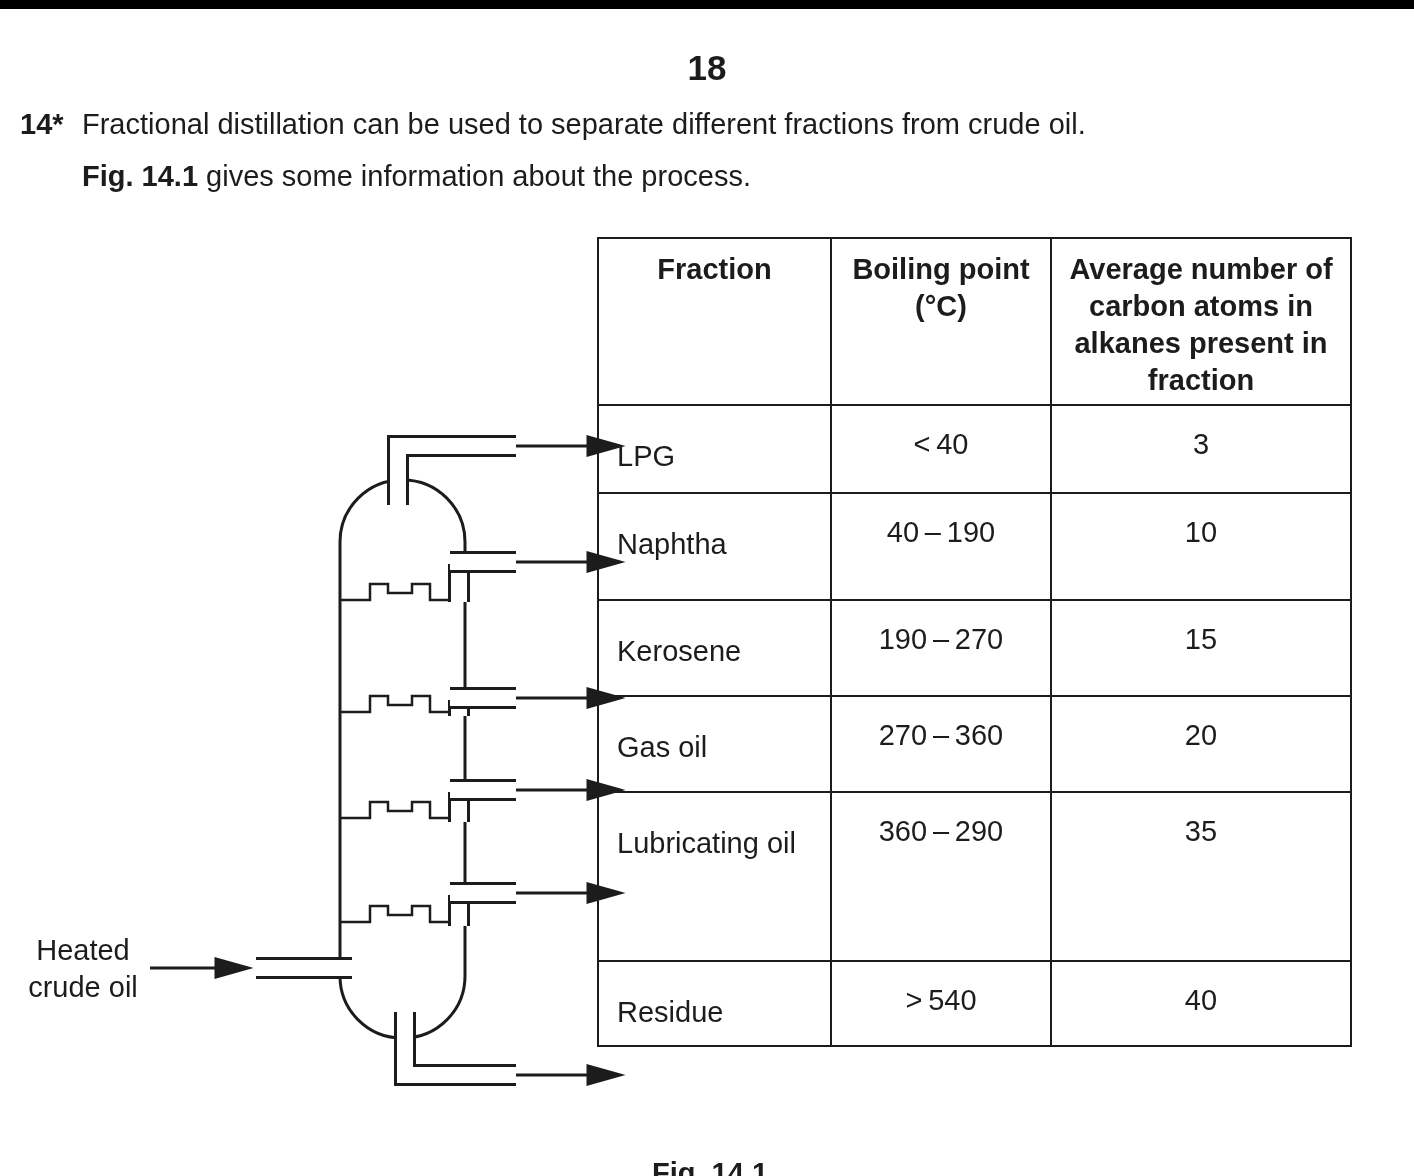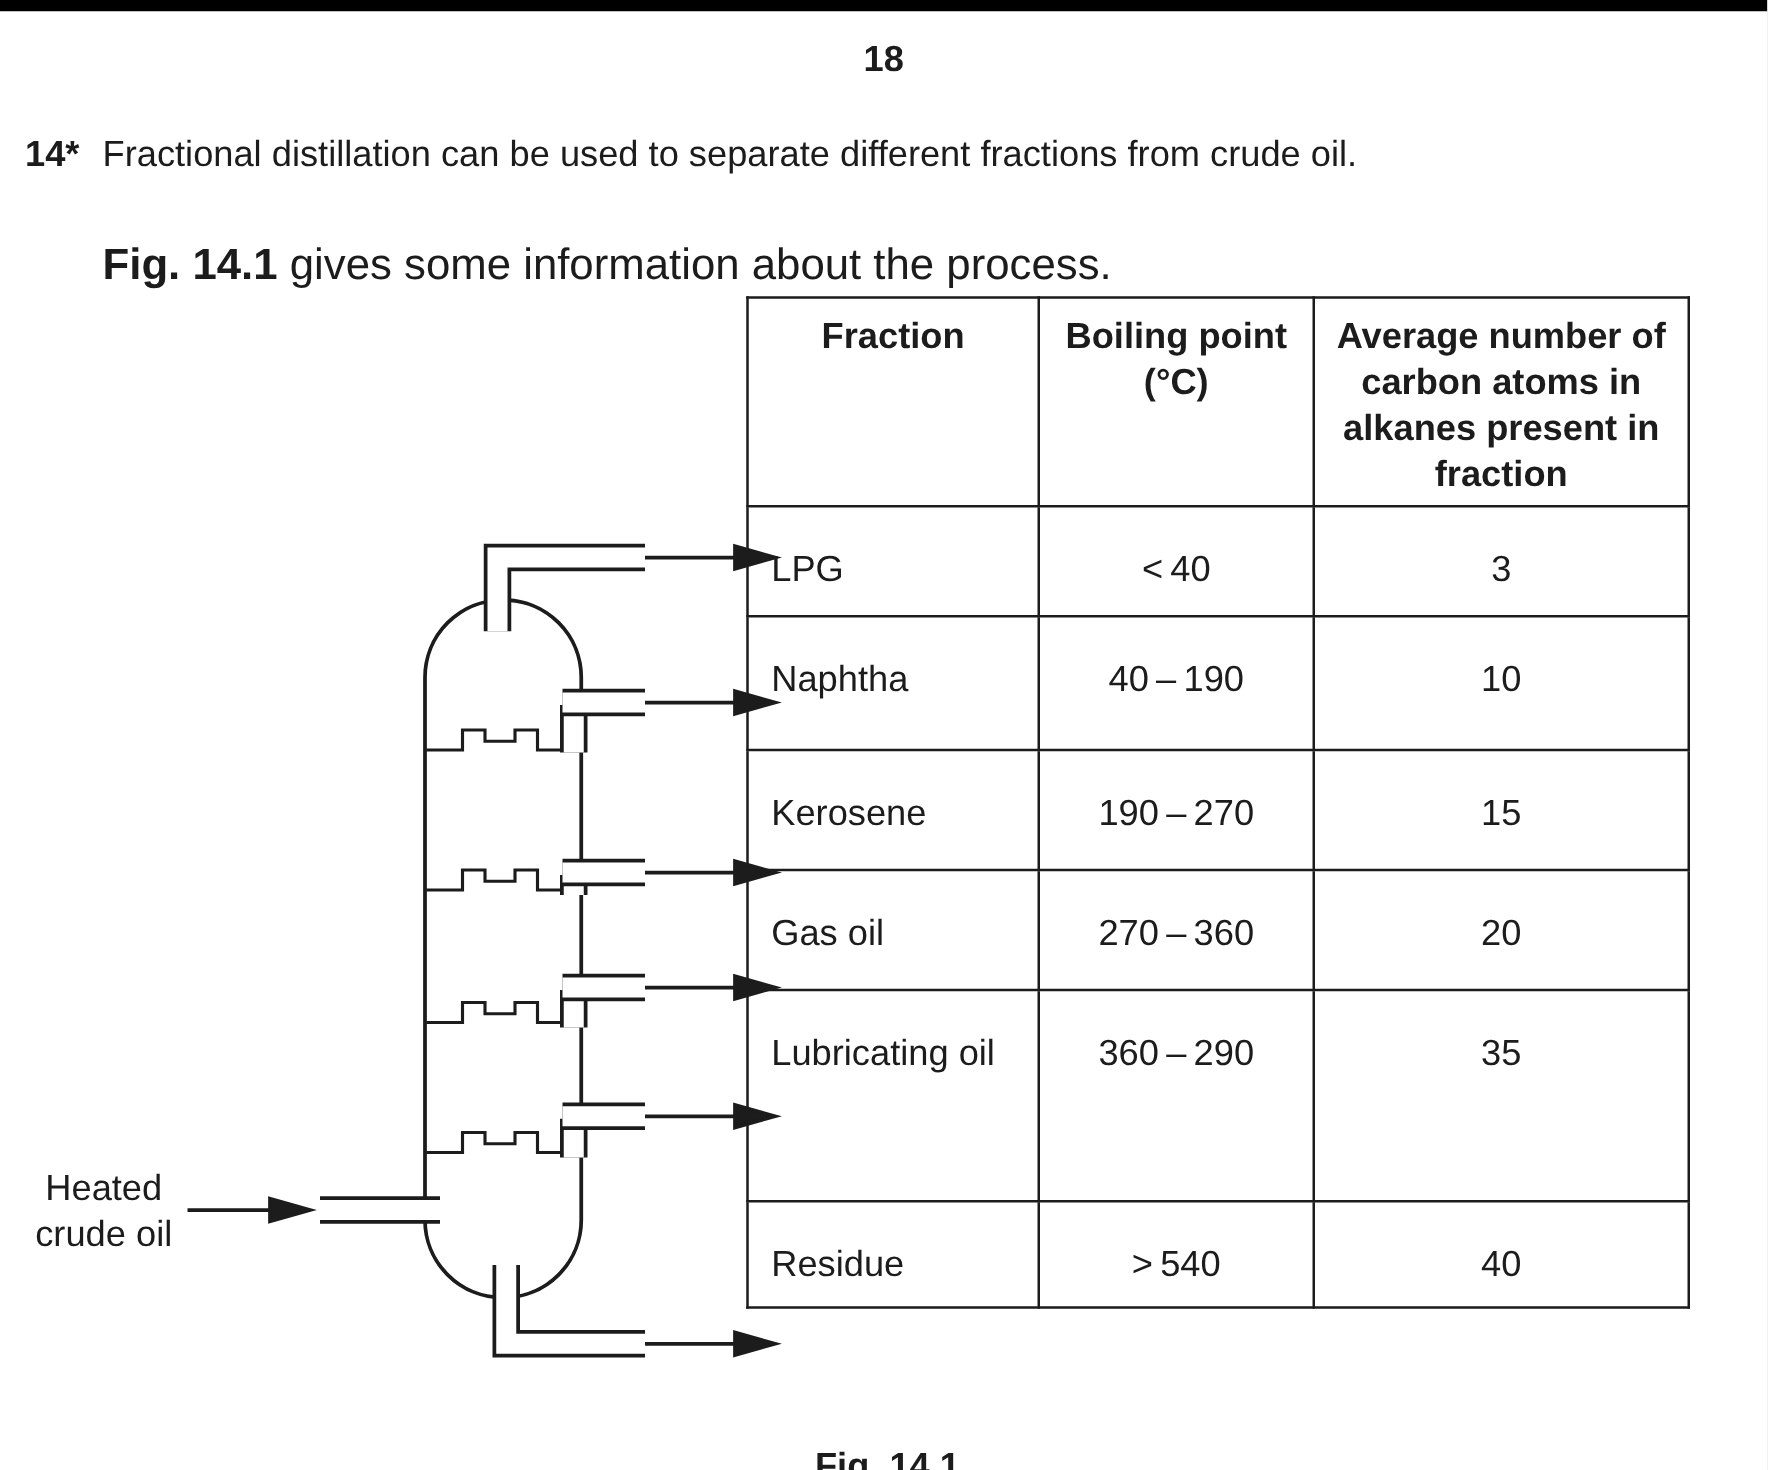--- a/index.html
+++ b/index.html
@@ -6,43 +6,43 @@
   .page{
     position:relative;
     width:1414px;height:1176px;
     background:#ffffff;
     overflow:hidden;
     font-family:"Liberation Sans","DejaVu Sans",sans-serif;
     color:#1c1c1c;
   }
   .top-edge{position:absolute;top:0;left:0;width:100%;height:9px;background:#000;}
   .page-number{
-    position:absolute;top:32px;left:0;width:100%;
-    text-align:center;font-weight:bold;font-size:29px;
+    position:absolute;top:48px;left:0;width:100%;
+    text-align:center;font-weight:bold;font-size:35px;
   }
   .question-line{position:absolute;top:88px;left:20px;font-size:29px;white-space:nowrap;margin-top:20px;}
   .q-num{font-weight:bold;display:inline-block;width:62px;}
-  .fig-line{position:absolute;top:160px;left:82px;font-size:35px;white-space:nowrap;margin-top:32px;}
+  .fig-line{position:absolute;top:160px;left:82px;font-size:29px;white-space:nowrap;}
   .fig-ref{font-weight:bold;}
   table.fractions{
     position:absolute;left:597px;top:237px;
     border-collapse:collapse;table-layout:fixed;
     font-size:29px;
   }
   table.fractions th,table.fractions td{
     border:2px solid #1c1c1c;
     vertical-align:top;
     line-height:37px;
   }
   table.fractions th{
     font-weight:bold;text-align:center;
     padding:12px 8px 0 8px;
   }
   td.frac{text-align:left;padding:32px 6px 0 18px;}
-  td.num{text-align:center;padding:32px 6px 0 6px;}
+  td.num{text-align:center;padding:20px 6px 0 6px;}
   .diagram-svg{position:absolute;left:0;top:0;pointer-events:none;}
   .caption{
     position:absolute;top:1157px;left:600px;width:220px;
     text-align:center;font-weight:bold;font-size:29px;
   }
 </style>
 </head>
 <body>
 
 <div class="page">

